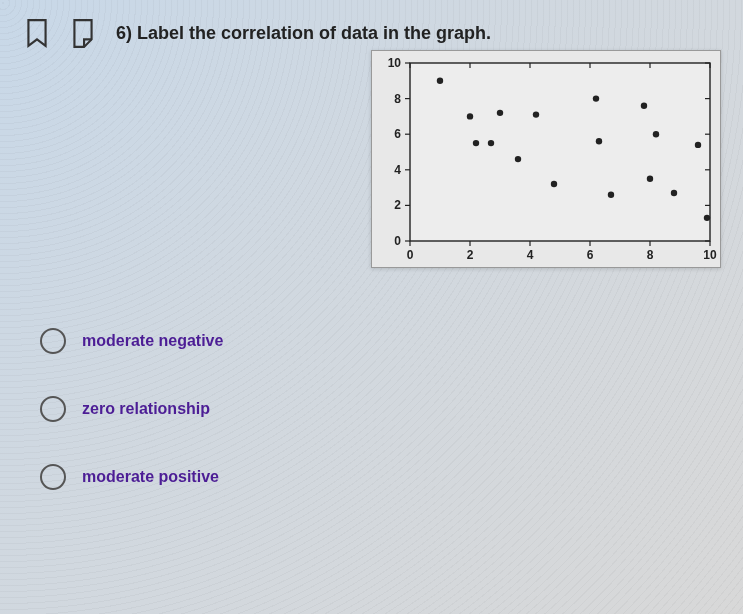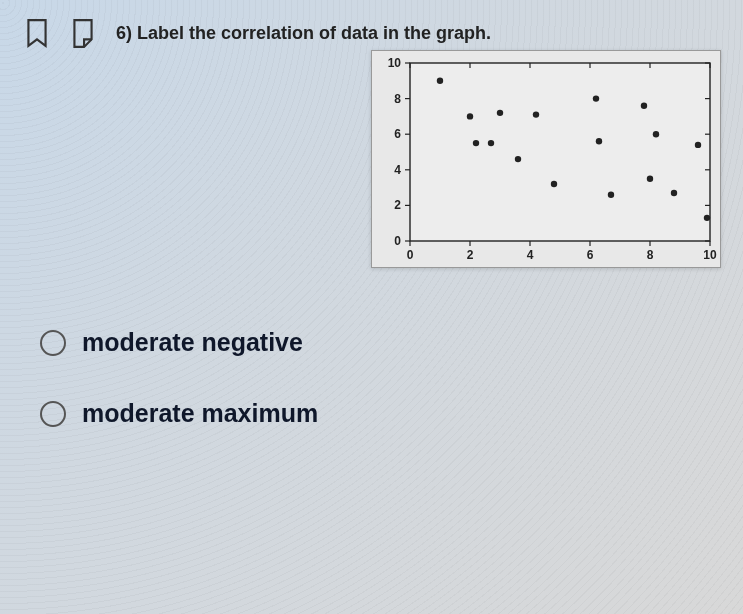--- a/index.html
+++ b/index.html
@@ -60,23 +60,23 @@
   }
   .radio {
     width: 26px;
     height: 26px;
     border: 2.5px solid #555;
     border-radius: 50%;
     background: transparent;
     flex-shrink: 0;
   }
   .option-label {
-    font-size: 25px;
+    font-size: 16px;
     font-weight: 600;
-    color: #0f172a;
+    color: #4c1d95;
   }
 </style>
 </head>
 <body>
 
 <div class="noise"></div>
 
 <div class="header">
   <span class="icon-bookmark">
     <svg viewBox="0 0 24 28" width="26" height="30">
@@ -154,15 +154,19 @@
     </svg>
 </div>
 
 <div class="options">
   <div class="option">
     <span class="radio"></span>
     <span class="option-label">moderate negative</span>
   </div>
   <div class="option">
     <span class="radio"></span>
-    <span class="option-label">moderate maximum</span>
+    <span class="option-label">zero relationship</span>
+  </div>
+  <div class="option">
+    <span class="radio"></span>
+    <span class="option-label">moderate positive</span>
   </div>
 </div>
 
 </body></html>

